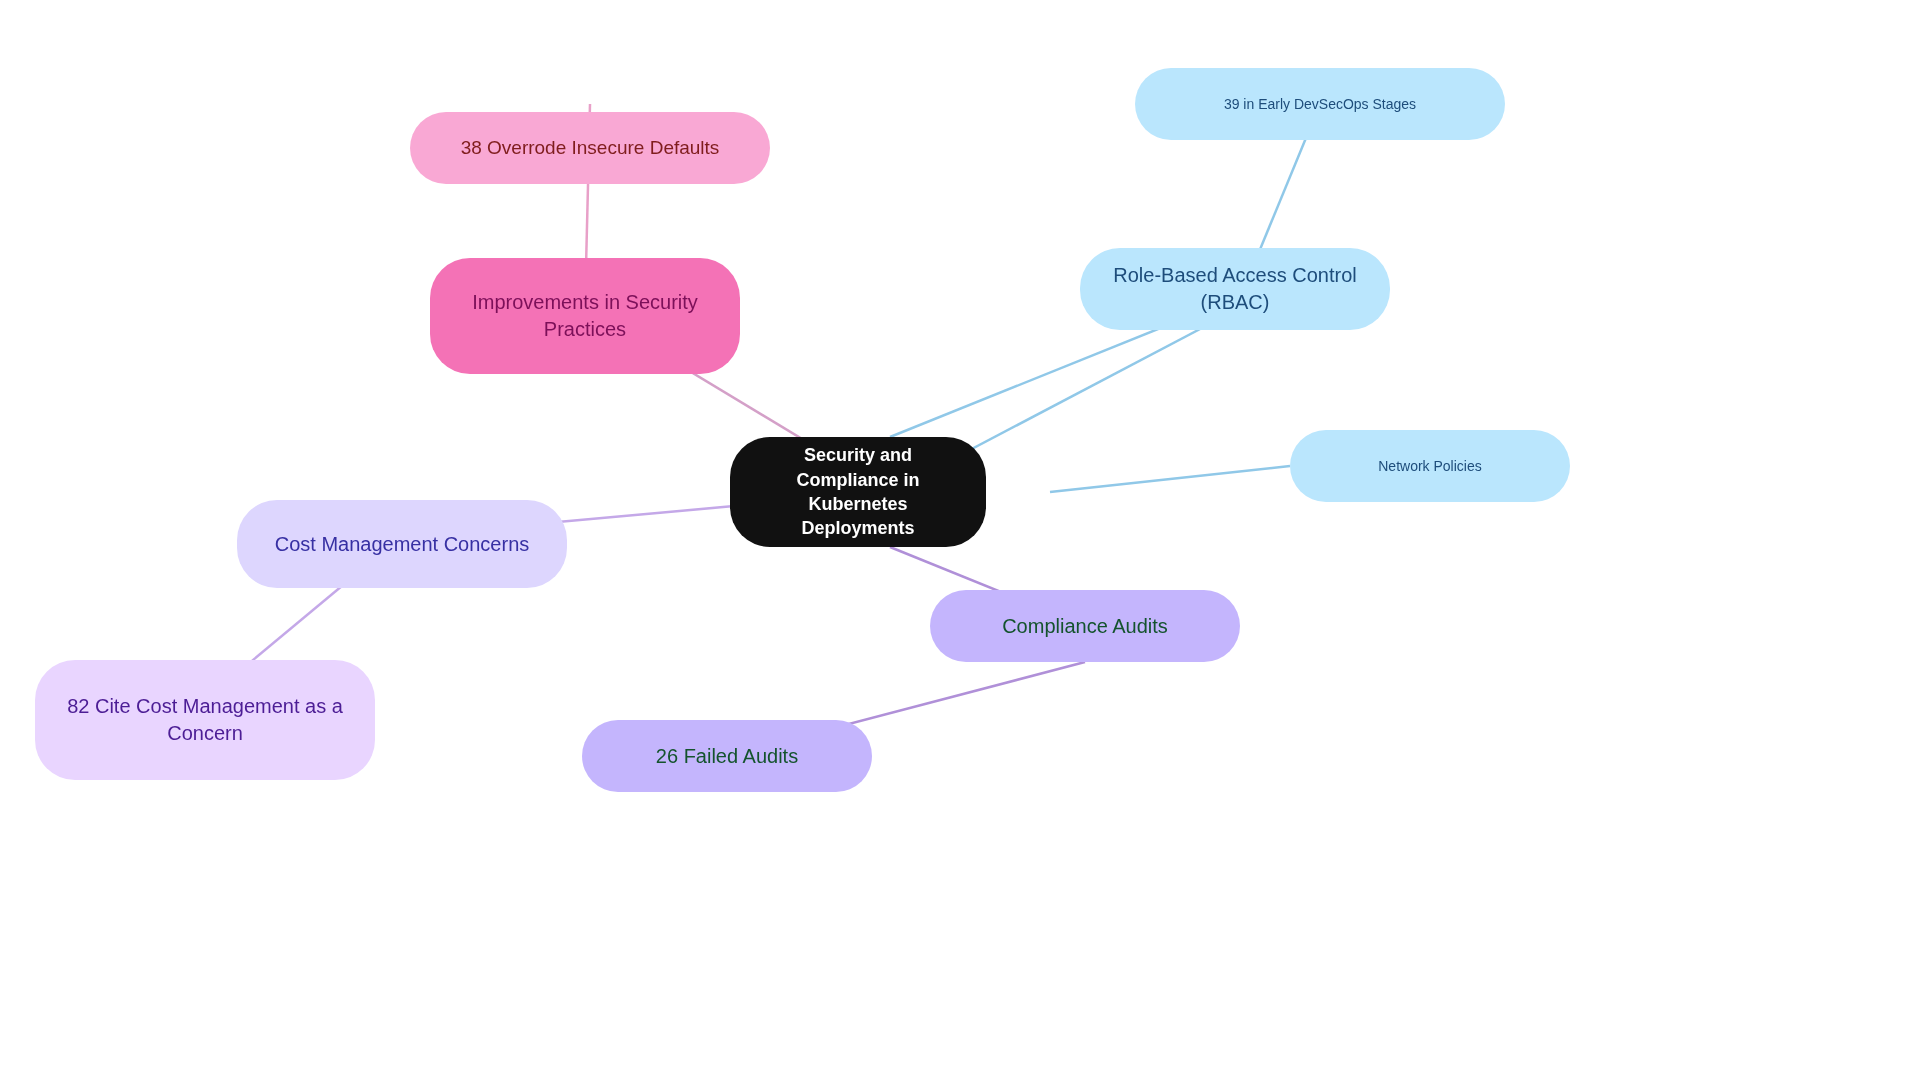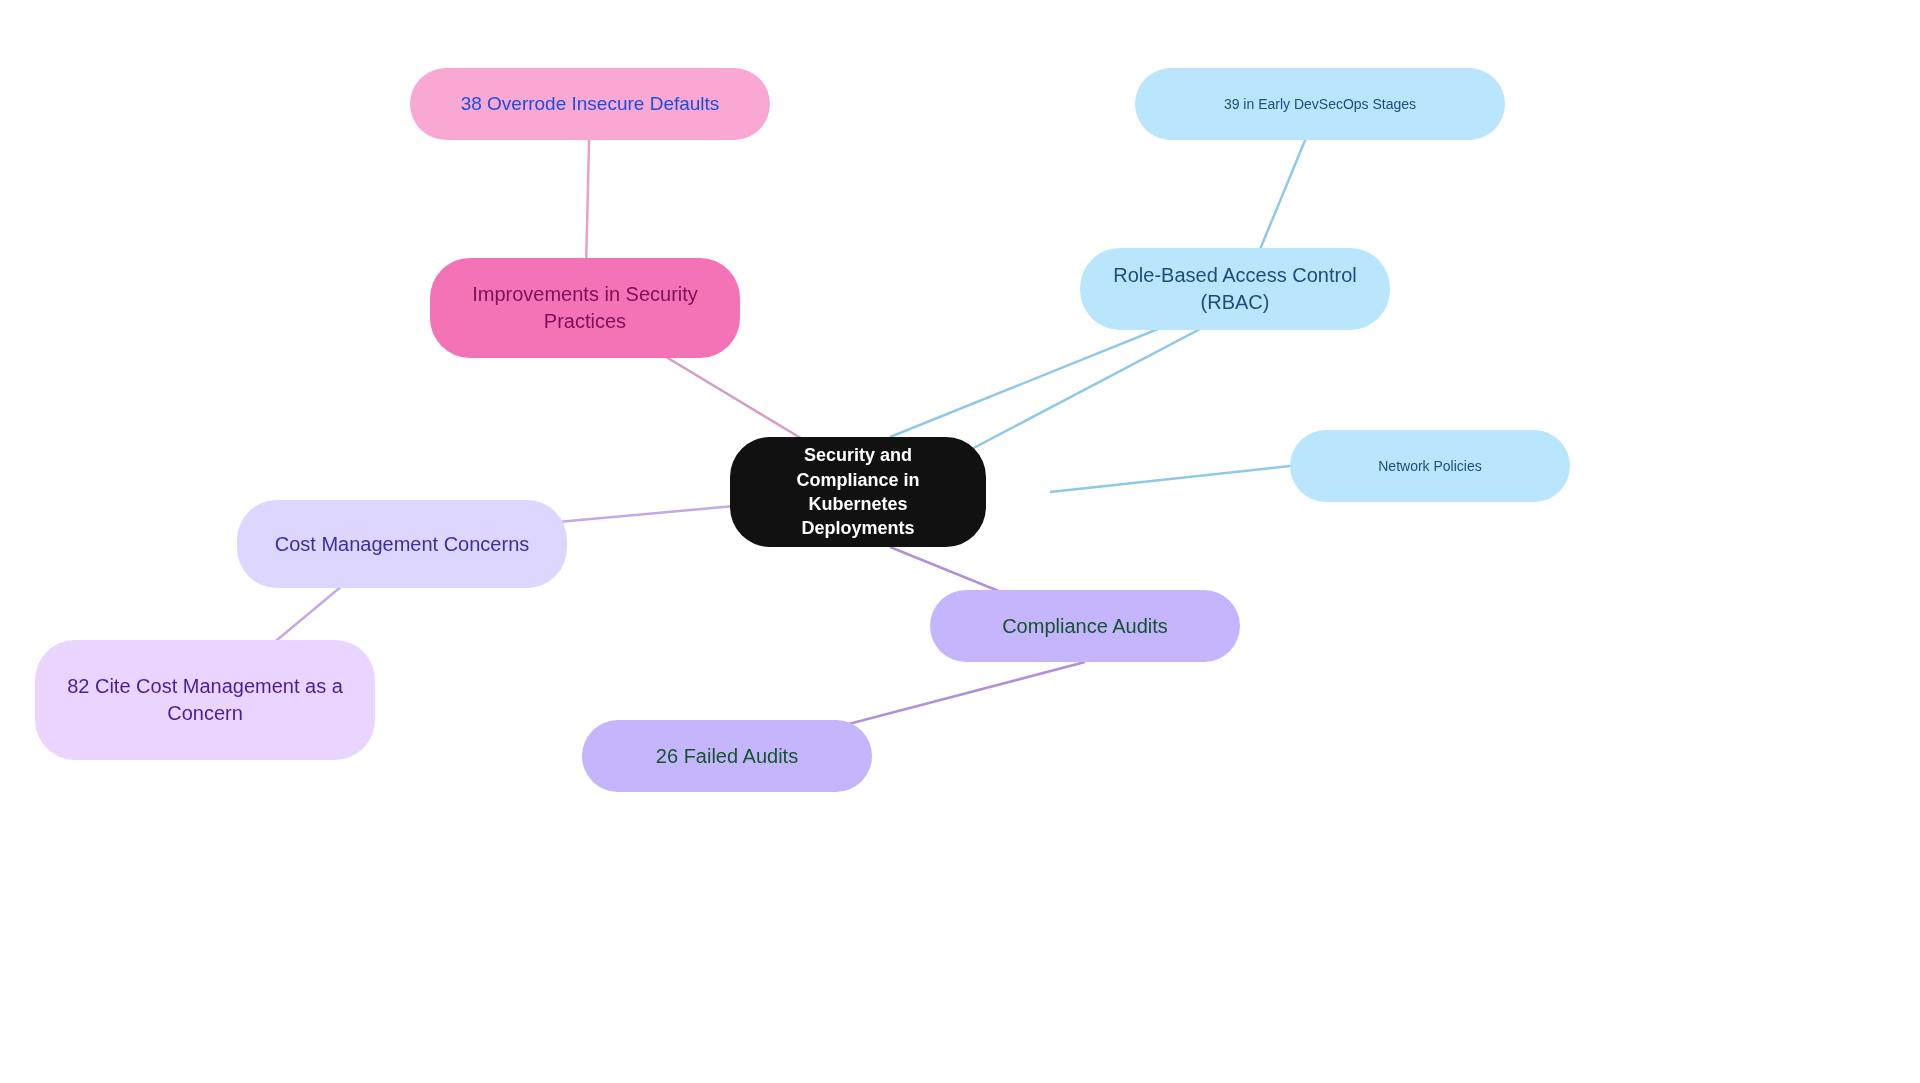--- a/index.html
+++ b/index.html
@@ -35,21 +35,22 @@
       color: #ffffff;
       font-size: 18px;
       font-weight: 600;
       width: 256px;
       height: 110px;
       left: 730px;
       top: 437px;
     }
     .node-pink-light {
       background: #f9a8d4;
-      color: #1d4ed8;
+      color: #7f1d1d;
+      margin-top: 44px;
     }
     .node-pink-medium {
       background: #f472b6;
       color: #7c1059;
     }
     .node-blue-light {
       background: #bae6fd;
       color: #1e4d7b;
     }
     .node-purple-light {
@@ -64,37 +65,37 @@
     
     .node-overrode {
       width: 360px;
       height: 72px;
       left: 410px;
       top: 68px;
       font-size: 19px;
     }
     .node-improvements {
       width: 310px;
-      height: 100px;
+      height: 116px;
       left: 430px;
       top: 258px;
       font-size: 20px;
     }
     .node-cost-mgmt {
       width: 330px;
       height: 88px;
       left: 237px;
       top: 500px;
       font-size: 20px;
     }
     .node-cite-cost {
       width: 340px;
       height: 120px;
       left: 35px;
-      top: 640px;
+      top: 660px;
       font-size: 20px;
     }
     .node-early-devsecops {
       width: 370px;
       height: 72px;
       left: 1135px;
       top: 68px;
       font-size: 14px;
     }
     .node-rbac {

